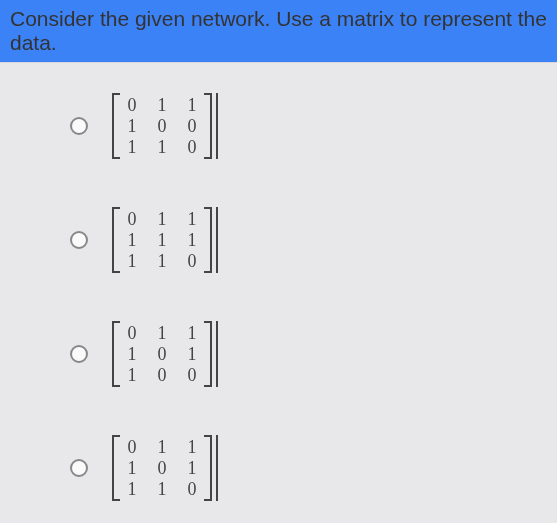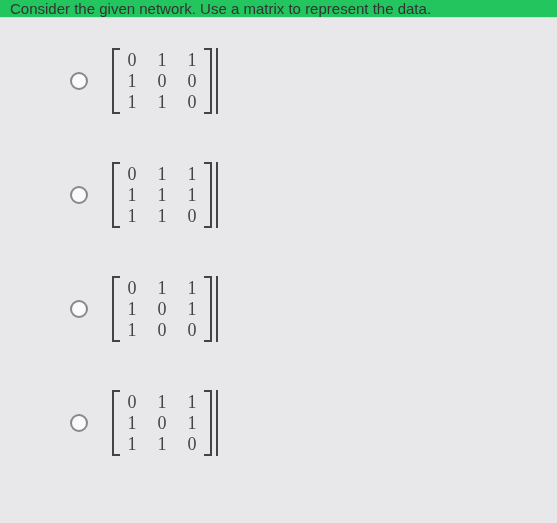--- a/index.html
+++ b/index.html
@@ -8,24 +8,24 @@
       box-sizing: border-box;
     }
     body {
       width: 557px;
       height: 523px;
       background: #e8e8ea;
       font-family: Arial, sans-serif;
       overflow: hidden;
     }
     .question-bar {
-      background: #22c55e;
-      padding: 0 10px;
+      background: #3b82f6;
+      padding: 7px 10px;
       border-bottom: 1px solid #d8d8da;
-      font-size: 15px;
+      font-size: 21px;
       color: #333;
     }
     .options-area {
       padding: 30px 0 0 70px;
       display: flex;
       flex-direction: column;
       gap: 48px;
     }
     .option-row {
       display: flex;

